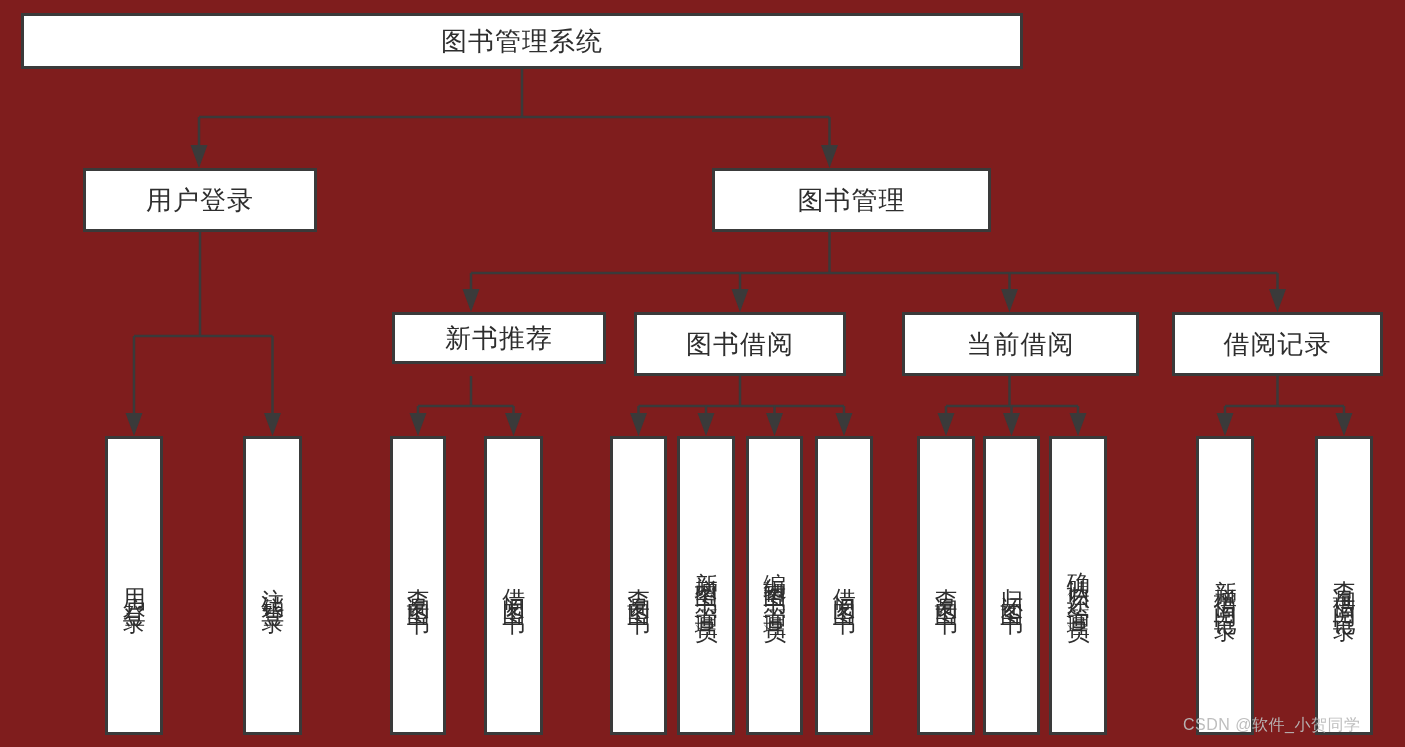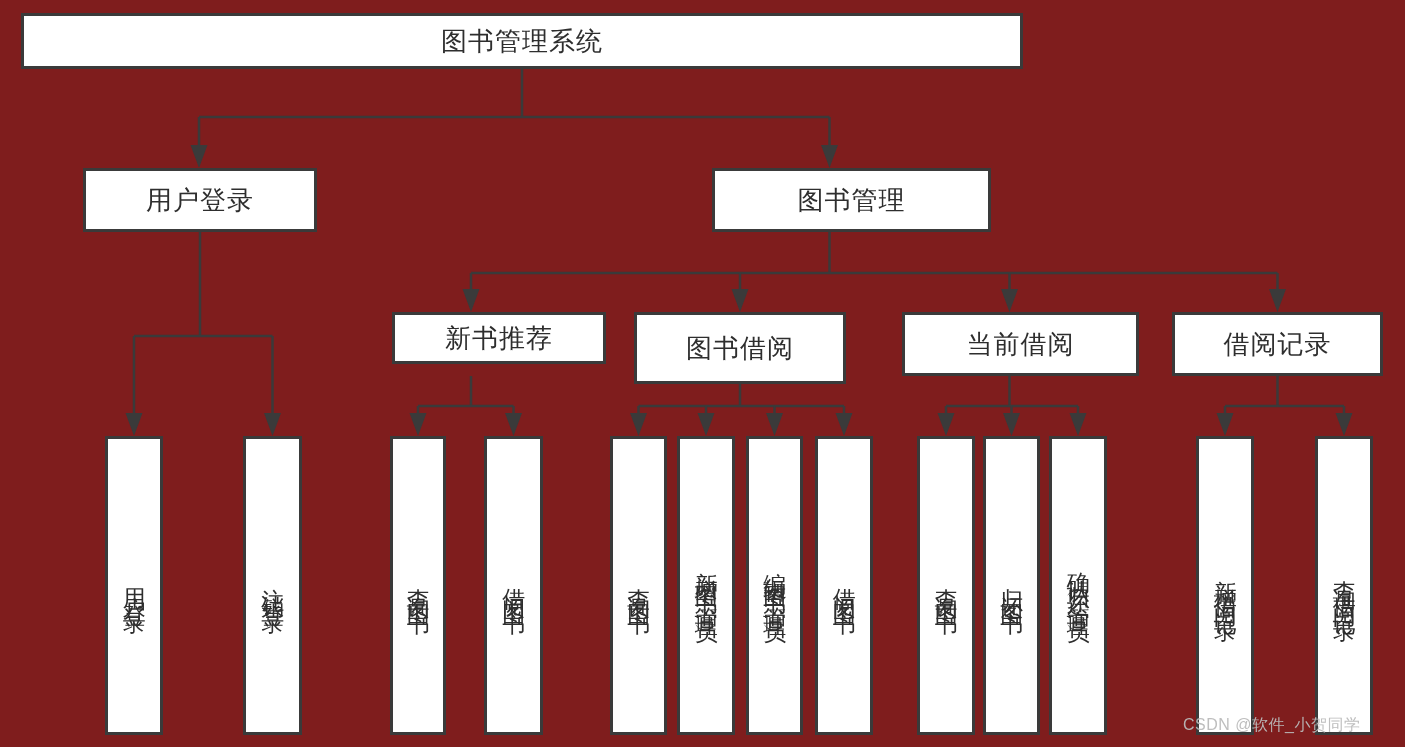--- a/index.html
+++ b/index.html
@@ -127,21 +127,21 @@
   <div class="node" style="left:83px;top:168px;width:234px;height:64px;">
     <span>用户登录</span>
   </div>
   <div class="node" style="left:712px;top:168px;width:279px;height:64px;">
     <span>图书管理</span>
   </div>
 
   <div class="node" style="left:364px;top:312px;width:214px;height:52px;margin-left:28px;">
     <span>新书推荐</span>
   </div>
-  <div class="node" style="left:634px;top:312px;width:212px;height:72px;">
+  <div class="node" style="left:634px;top:312px;width:212px;height:64px;">
     <span>图书借阅</span>
   </div>
   <div class="node" style="left:902px;top:312px;width:237px;height:64px;">
     <span>当前借阅</span>
   </div>
   <div class="node" style="left:1172px;top:312px;width:211px;height:64px;">
     <span>借阅记录</span>
   </div>
 
   <div class="vnode" style="left:105px;top:436px;width:58px;height:299px;">

